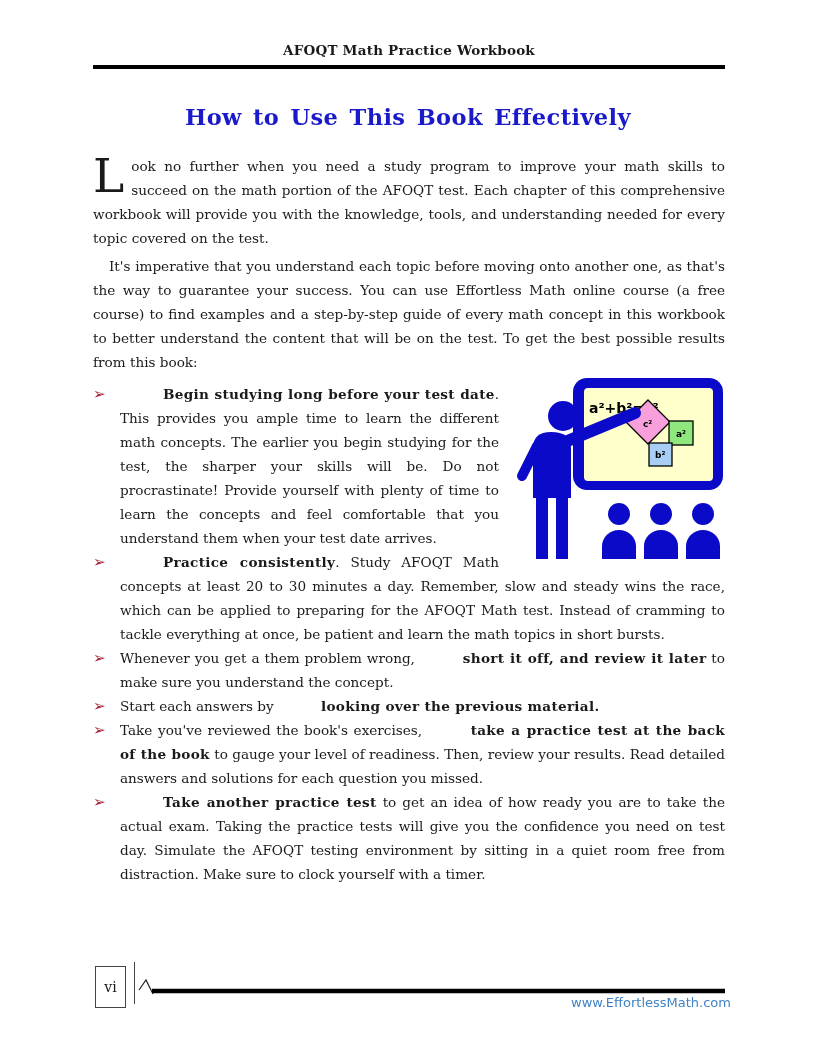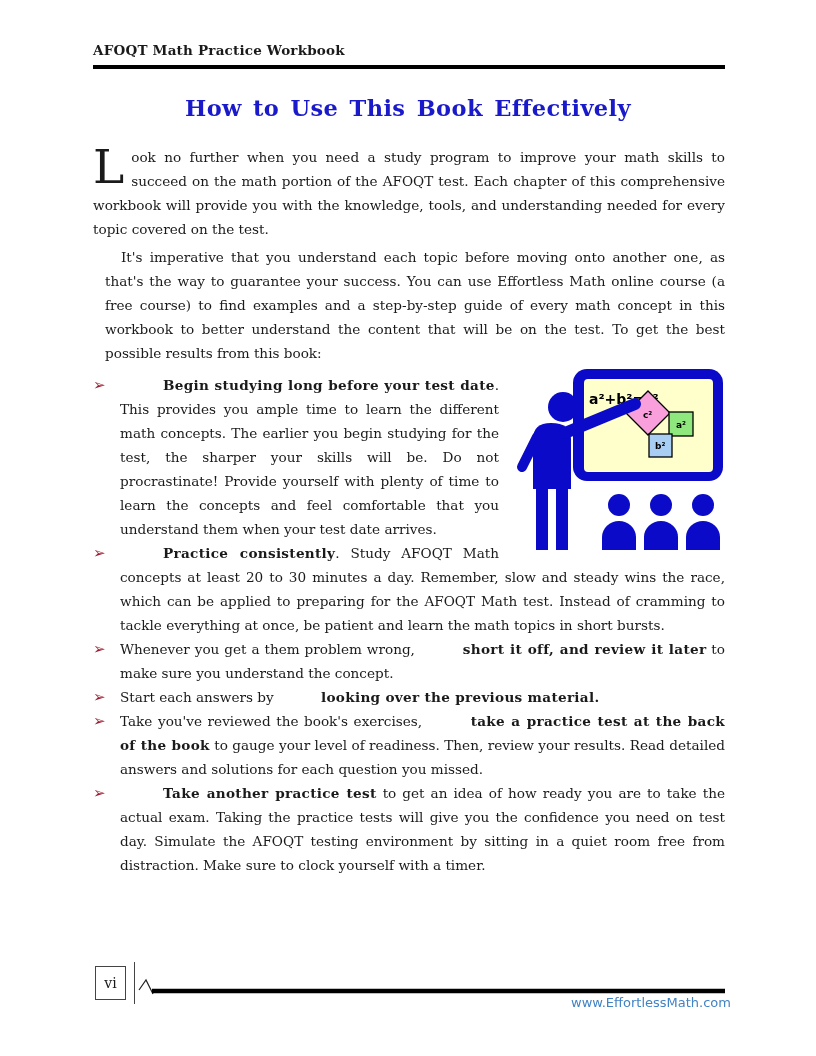--- a/index.html
+++ b/index.html
@@ -6,33 +6,33 @@
   html, body { background: #ffffff; }
   body {
     width: 816px; height: 1056px;
     position: relative;
     font-family: "DejaVu Serif", serif;
     color: #1a1a1a;
     overflow: hidden;
   }
   .page-header {
     margin: 42px 91px 0 93px;
-    text-align: left;
+    text-align: center;
     font-size: 13.5px;
     font-weight: bold;
     letter-spacing: .2px;
   }
   .header-rule {
     margin: 7px 91px 0 93px;
     height: 3px;
     border-top: 3px solid #000;
     border-bottom: 1.2px solid #000;
   }
   .doc-title {
-    margin-top: 26px;
+    margin-top: 35px;
     text-align: center;
     font-size: 22.5px;
     font-weight: bold;
     word-spacing: 3px;
     letter-spacing: .4px;
     color: var(--title-blue, #1a1acb);
   }
   .content {
     margin: 24px 91px 0 93px;
     font-size: 13.6px;
@@ -40,21 +40,21 @@
     text-align: justify;
   }
   .para-intro { margin-top: 0; }
   .dropcap {
     float: left;
     font-size: 47px;
     line-height: 38px;
     padding: 3px 7px 0 0;
     font-weight: normal;
   }
-  .para-2 { text-indent: 16px; margin-top: 4px; margin-left: 12px; }
+  .para-2 { text-indent: 16px; margin-top: 4px; }
   .illustration {
     float: right;
     width: 212px;
     height: 189px;
     margin: 2px 0 0 14px;
   }
   .bullet-list { margin-top: 8px; }
   .bullet {
     position: relative;
     padding-left: 27px;
@@ -64,21 +64,21 @@
     left: 0; top: 0;
     font-family: "DejaVu Sans", sans-serif;
     font-size: 15px;
     color: var(--bullet-red, #a01c2e);
   }
   .bullet b { letter-spacing: .3px; margin-left: 43px; }
   
   .page-num-box {
     position: absolute;
     left: 95px; top: 966px;
-    width: 31px; height: 34px;
+    width: 31px; height: 42px;
     border: 1px solid #444;
     display: flex; align-items: center; justify-content: center;
     font-size: 14px;
   }
   .footer-vline {
     position: absolute;
     left: 134px; top: 962px;
     width: 1px; height: 42px;
     background: #444;
   }

